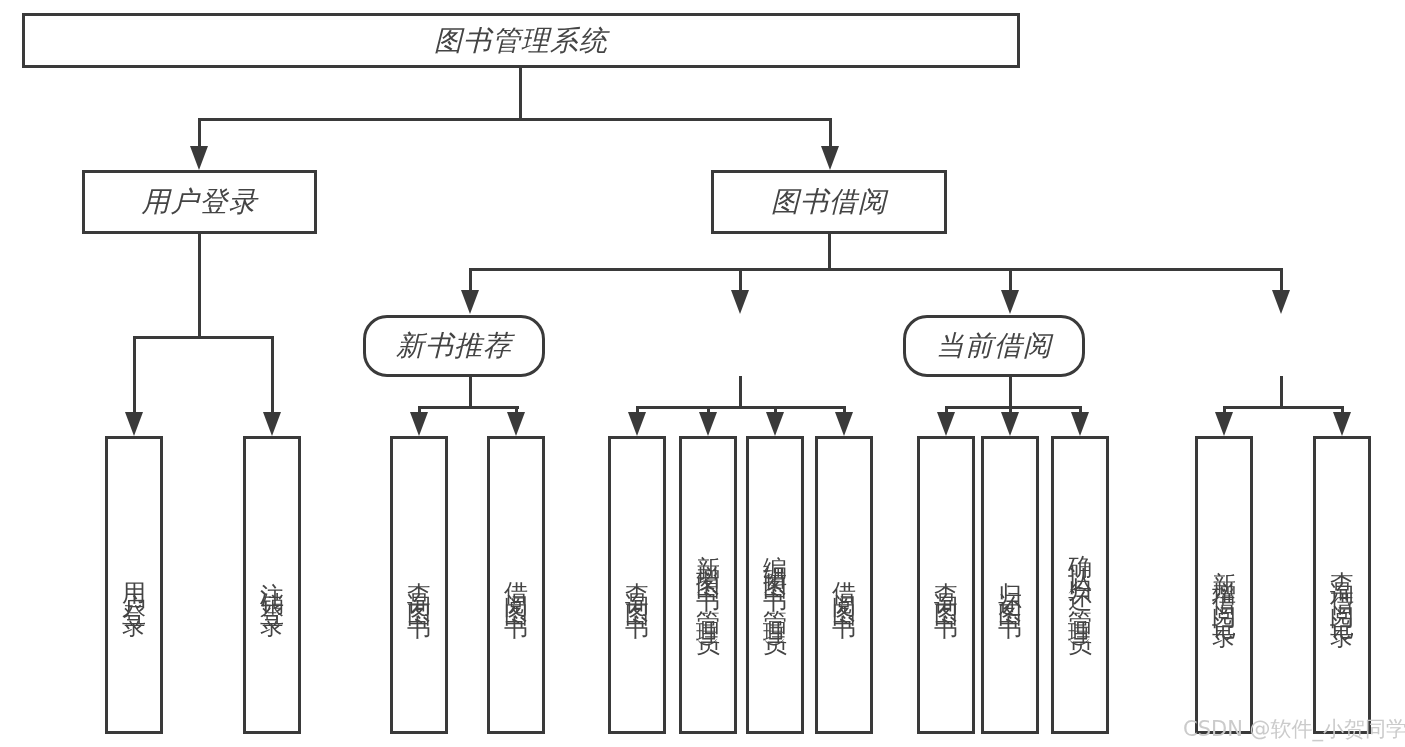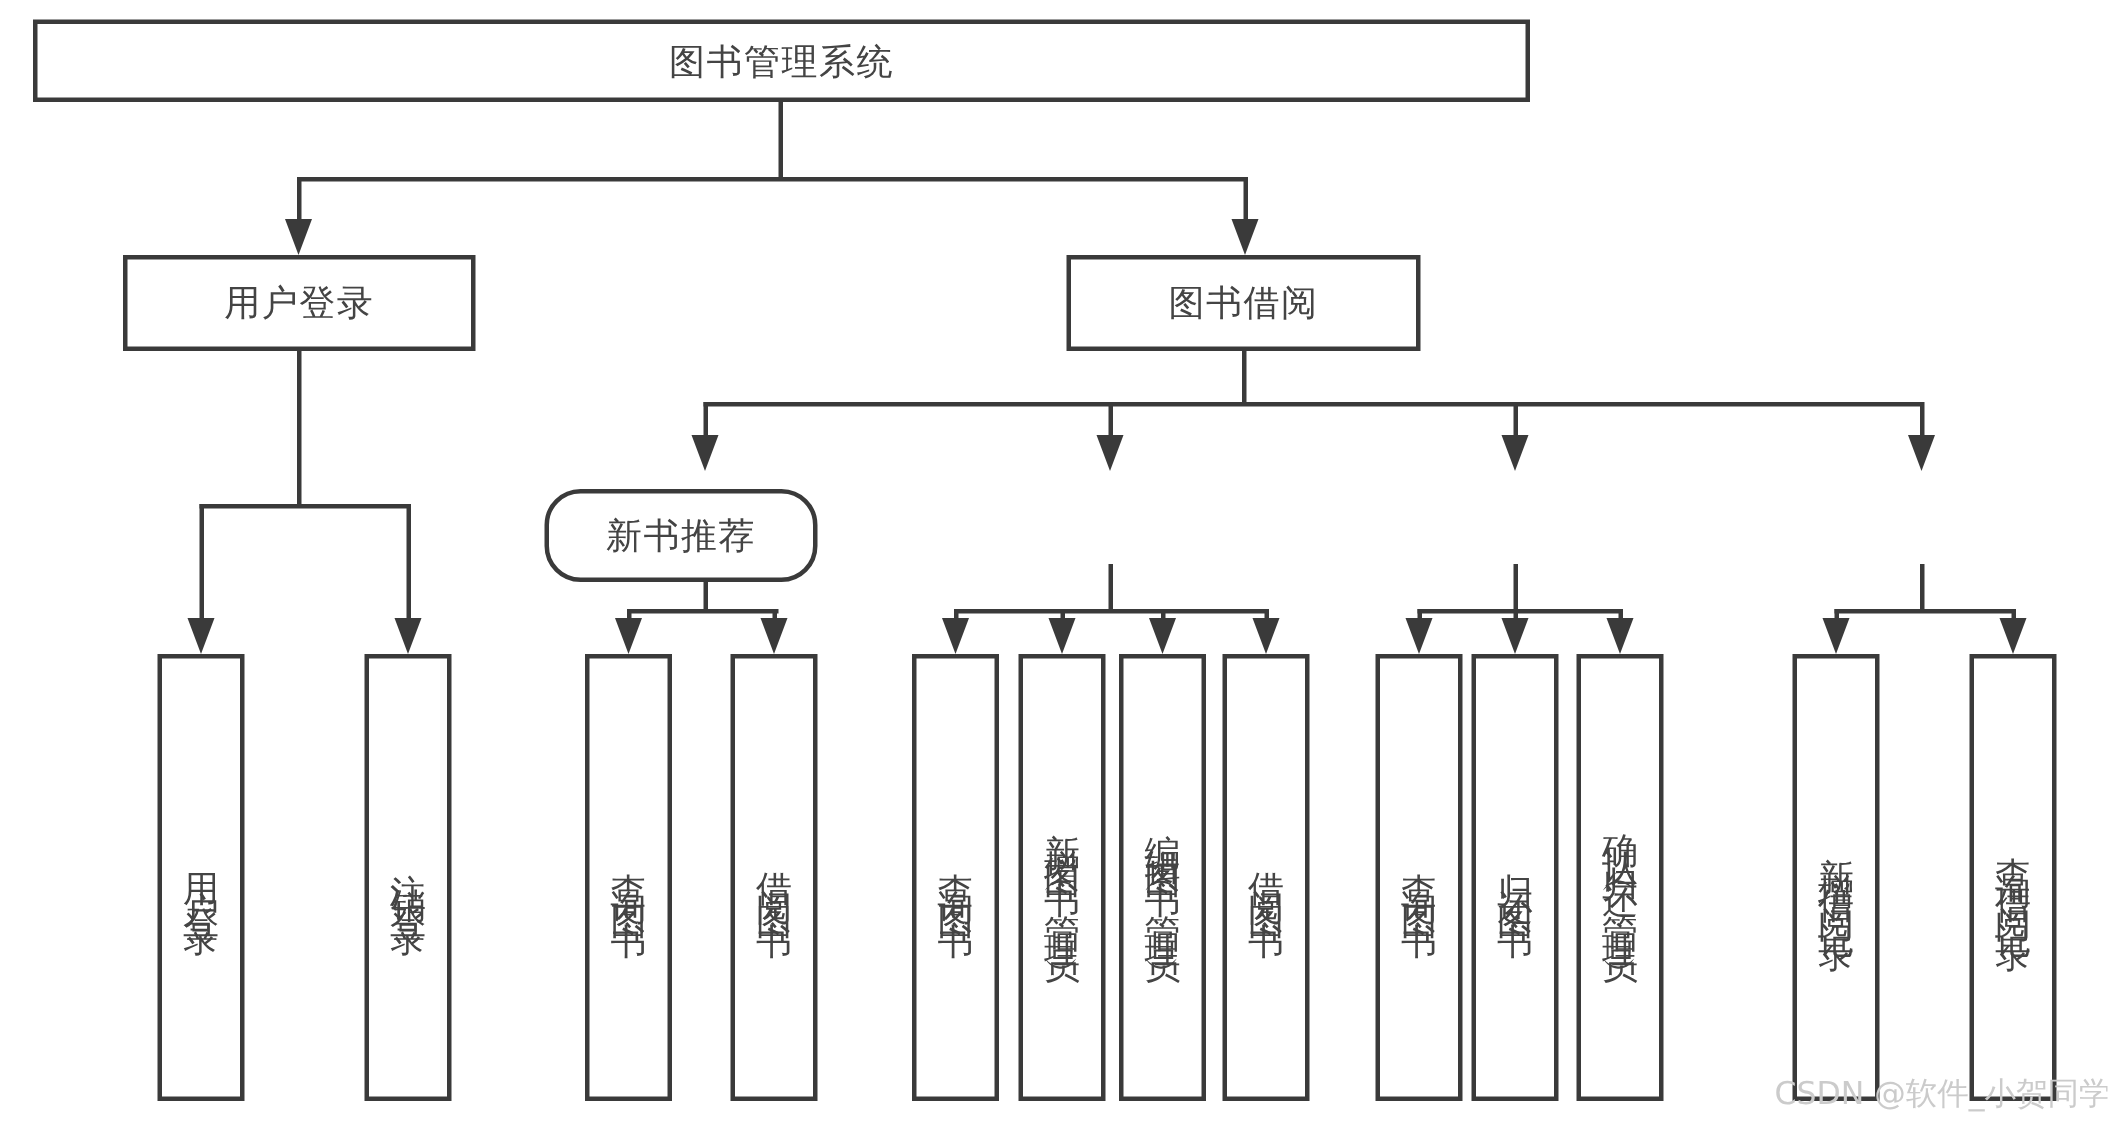--- a/index.html
+++ b/index.html
@@ -23,38 +23,39 @@
   .box {
     position: absolute;
     border: 3px solid var(--line-color);
     background: var(--bg-color);
     display: flex;
     align-items: center;
     justify-content: center;
     color: var(--text-color);
   }
   .hlabel {
-    font-size: 24px;
+    font-size: 28px;
     letter-spacing: 1px;
     white-space: nowrap;
+    font-style: italic;
   }
   .leaf {
     top: 436px;
     width: 58px;
     height: 298px;
   }
   .vlabel {
     writing-mode: vertical-rl;
     text-orientation: mixed;
     font-size: 24px;
     letter-spacing: 11px;
     line-height: 1;
   }
   .mid {
-    top: 326px;
+    top: 315px;
     width: 182px;
     height: 62px;
     border-radius: 24px;
   }
   .hline, .vline {
     position: absolute;
     background: var(--line-color);
   }
   .hline { height: 3px; }
   .vline { width: 3px; }
@@ -149,20 +150,23 @@
   <div class="box" style="left:82px;top:170px;width:235px;height:64px">
     <span class="hlabel">用户登录</span>
   </div>
   <div class="box" style="left:711px;top:170px;width:236px;height:64px">
     <span class="hlabel">图书借阅</span>
   </div>
 
   <div class="box mid" style="left:363px">
     <span class="hlabel">新书推荐</span>
   </div>
+  <div class="box mid" style="left:903px">
+    <span class="hlabel">当前借阅</span>
+  </div>
 
   <div class="box leaf" style="left:105px">
     <span class="vlabel">用户登录</span>
   </div>
   <div class="box leaf" style="left:243px">
     <span class="vlabel">注销登录</span>
   </div>
 
   <div class="box leaf" style="left:390px">
     <span class="vlabel">查询图书</span>

